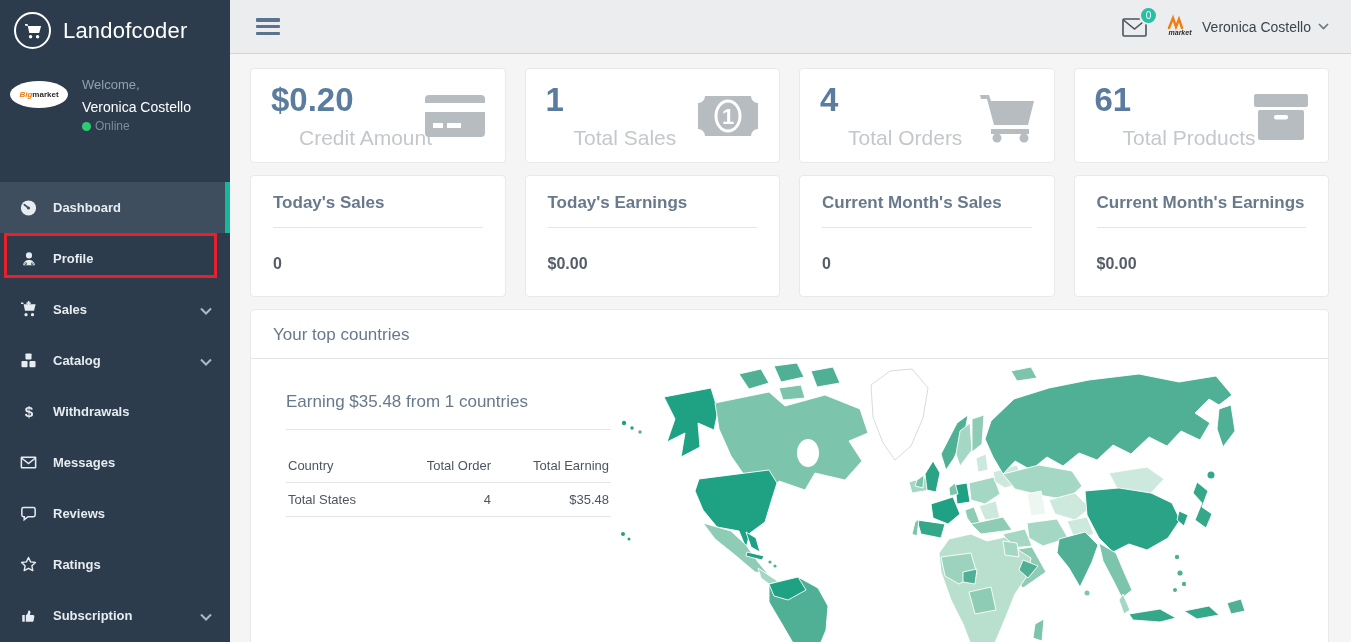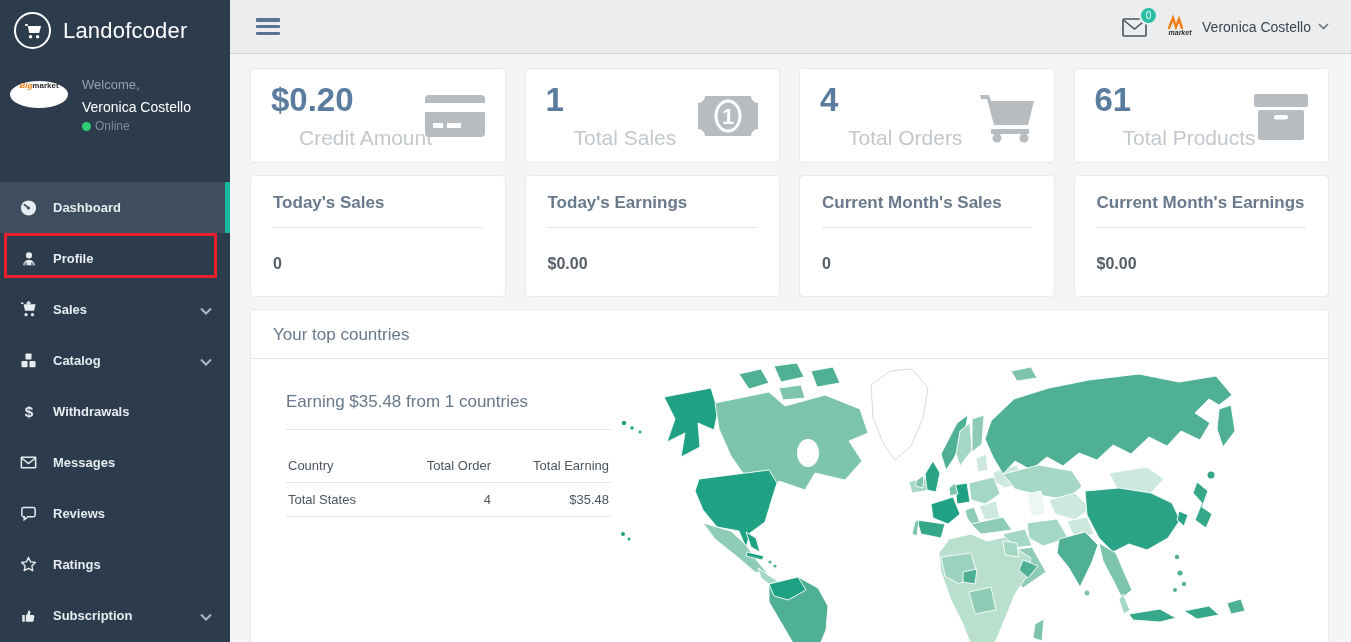--- a/index.html
+++ b/index.html
@@ -8,21 +8,21 @@
   .root { position:relative; width:1351px; height:642px; }
 
   
   .sidebar { position:absolute; left:0; top:0; width:230px; height:642px; background:#2d3c4d; z-index:3; }
   .logo-row { display:flex; align-items:center; gap:12px; padding:12px 14px 10px 14px; }
   .logo-circle { width:37px; height:37px; border:2px solid #ffffff; border-radius:50%;
                  display:flex; align-items:center; justify-content:center; flex:0 0 auto; }
   .brand { color:#ffffff; font-size:22px; font-weight:500; letter-spacing:.2px; }
   .user-row { display:flex; align-items:flex-start; gap:14px; padding:16px 14px 8px 10px; }
   .avatar { width:58px; height:27px; background:#ffffff; border-radius:50%;
-            display:flex; align-items:flex-start; justify-content:center; margin-top:6px;
+            display:flex; align-items:center; justify-content:center; margin-top:6px;
             font-size:8px; font-weight:bold; overflow:hidden; flex:0 0 auto;}
   .avatar .b1 { color:#f07d12; font-style:italic; }
   .avatar .b2 { color:#2b2b2b; }
   .welcome { color:#93a0ab; font-size:13px; padding-top:2px; }
   .uname { color:#ffffff; font-size:14px; margin-top:7px; }
   .status { display:flex; align-items:center; gap:4px; margin-top:4px; }
   .status-dot { width:9px; height:9px; border-radius:50%; background:#2ecc71; }
   .status-txt { color:#7e8c99; font-size:12px; }
 
   .menu { position:absolute; left:0; top:182px; width:230px; }

